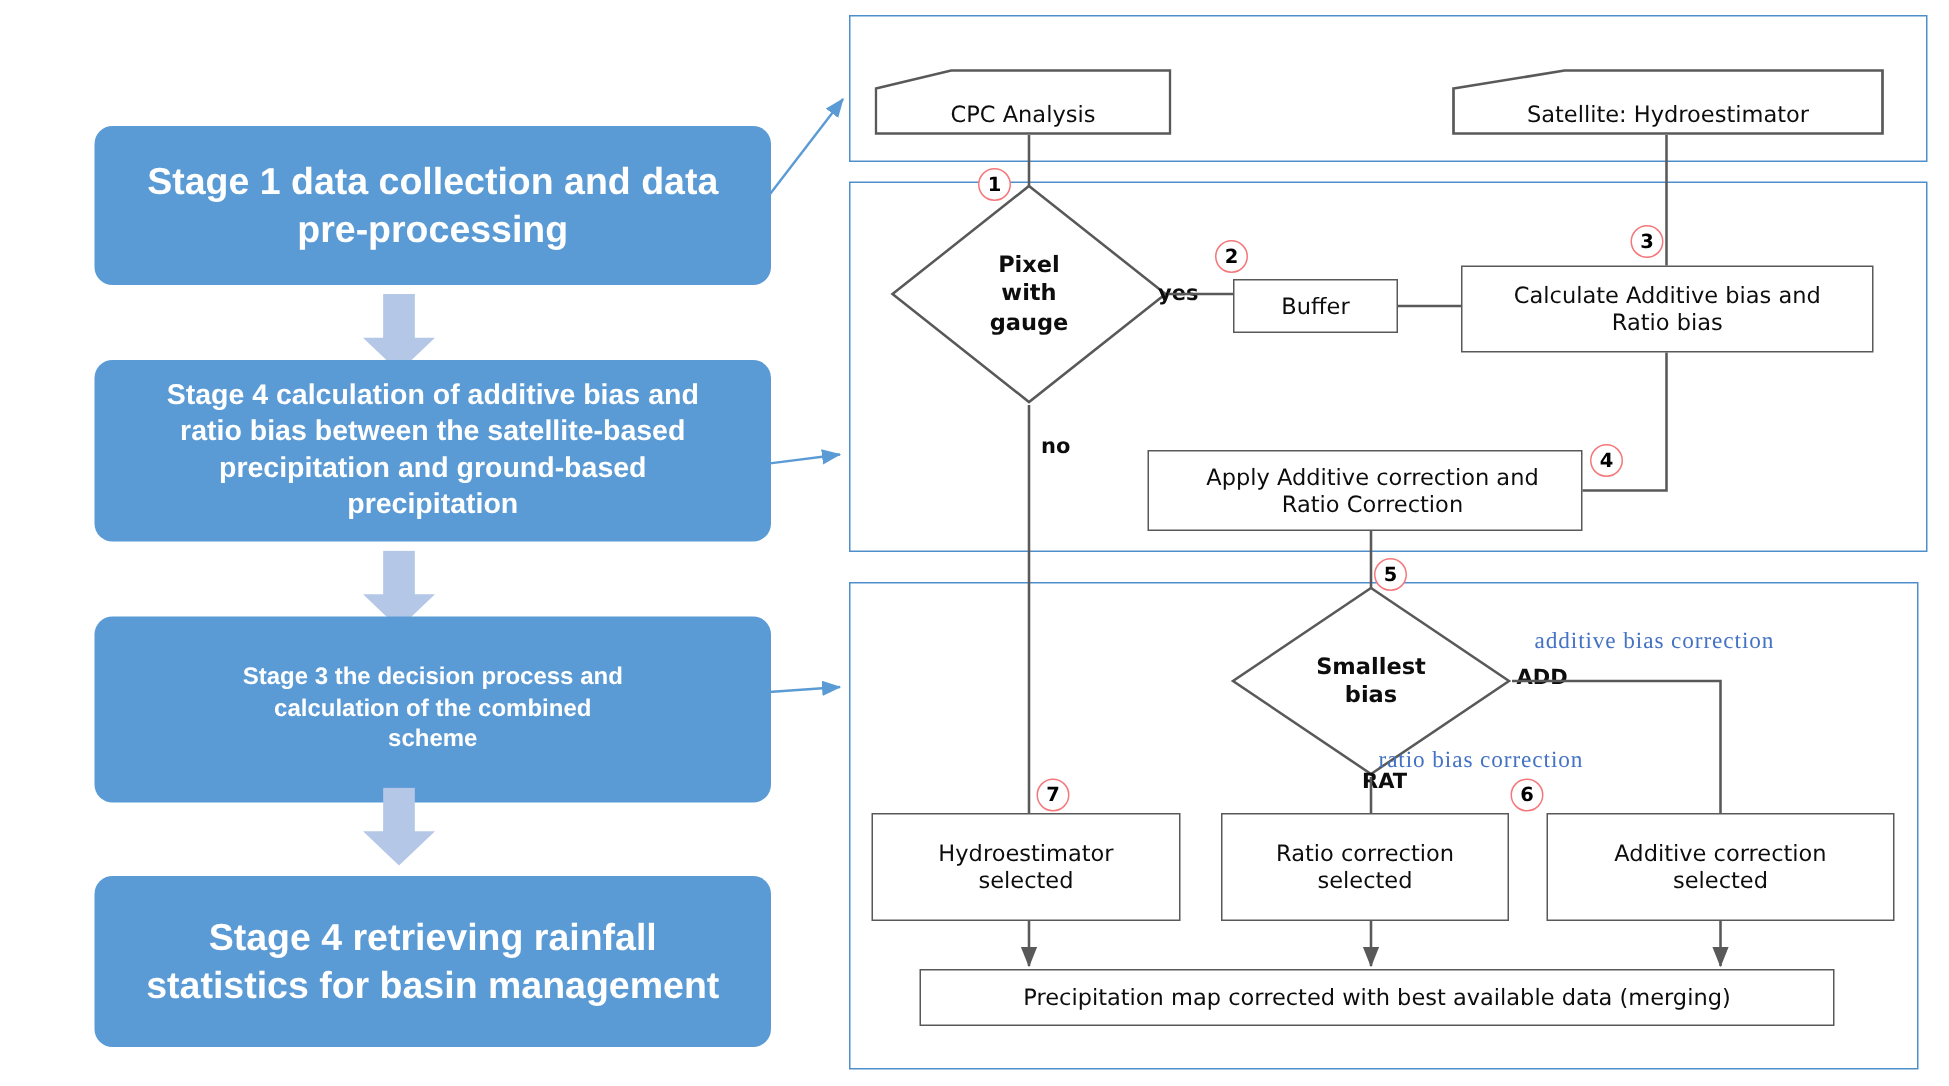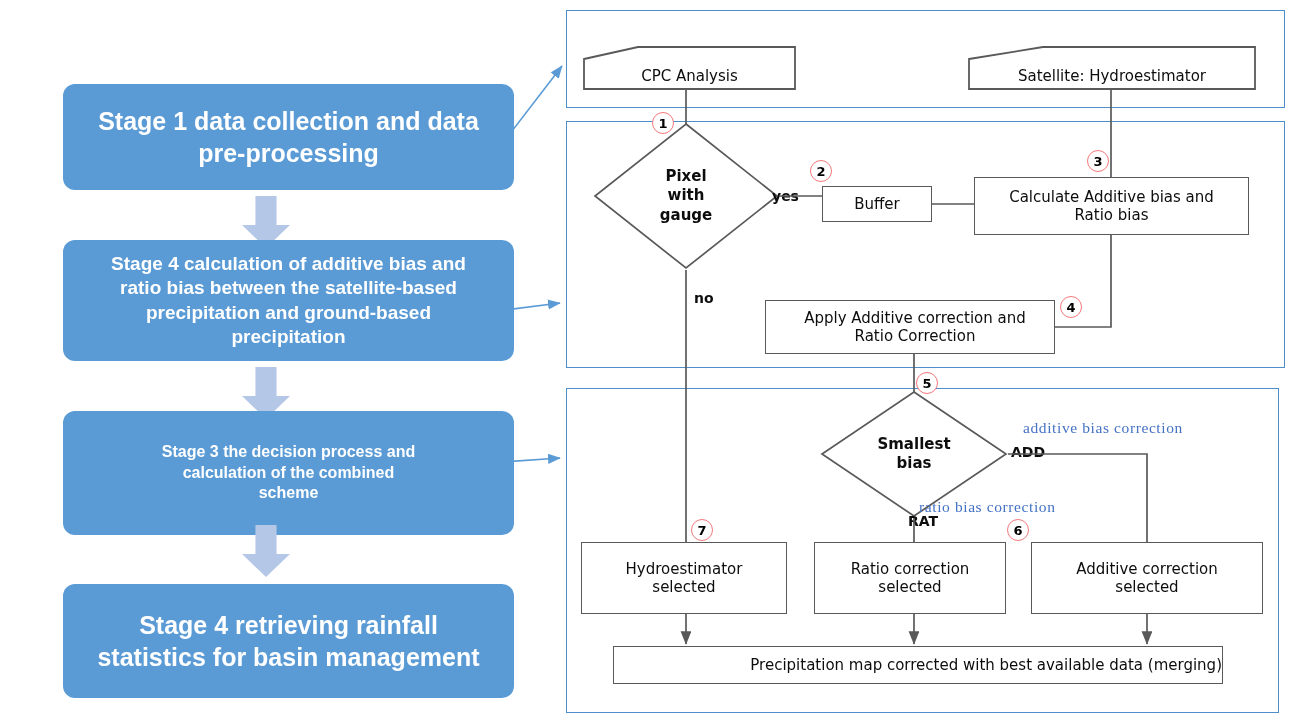--- a/index.html
+++ b/index.html
@@ -188,21 +188,21 @@
 calculation of the combined
 scheme</span>
   </div>
   <div class="stage-arrow" id="stage-arrow-3"></div>
 
   <div class="stage-box" id="stage4">
     <span>Stage 4 retrieving rainfall
 statistics for basin management</span>
   </div>
 
-  <div class="node doc-shape" style="left:583px; top:46px; width:213px; height:44px;border-radius:17px;">
+  <div class="node doc-shape" style="left:583px; top:46px; width:198px; height:44px;border-radius:17px;">
     <svg class="doc-svg" viewBox="0 0 213 44" preserveAspectRatio="none">
       <path d="M1,13 L55,1 L212,1 L212,43 L1,43 Z" fill="#ffffff" stroke="#595959" stroke-width="1.8"></path>
     </svg>
     <span class="doc-label">CPC Analysis</span>
   </div>
 
   <div class="node doc-shape" style="left:968px; top:46px; width:288px; height:44px;">
     <svg class="doc-svg" viewBox="0 0 288 44" preserveAspectRatio="none">
       <path d="M1,13 L75,1 L287,1 L287,43 L1,43 Z" fill="#ffffff" stroke="#595959" stroke-width="1.8"></path>
     </svg>
@@ -248,21 +248,21 @@
   <div class="node" style="left:814px; top:542px; width:192px; height:72px;">
     <span>Ratio correction
 selected</span>
   </div>
 
   <div class="node" style="left:1031px; top:542px; width:232px; height:72px;">
     <span>Additive correction
 selected</span>
   </div>
 
-  <div class="node" style="left:613px; top:646px; width:610px; height:38px;justify-content:flex-end;">
+  <div class="node" style="left:613px; top:646px; width:610px; height:38px;">
     <span>Precipitation map corrected with best available data (merging)</span>
   </div>
 
   <div class="edge-label" style="left:772px; top:188px;">yes</div>
   <div class="edge-label" style="left:694px; top:290px;">no</div>
   <div class="edge-label" style="left:1011px; top:444px;">ADD</div>
   <div class="edge-label" style="left:908px; top:513px;">RAT</div>
 
   <div class="annot" style="left:1023px; top:419px;">additive bias correction</div>
   <div class="annot" style="left:919px; top:498px;">ratio bias correction</div>

